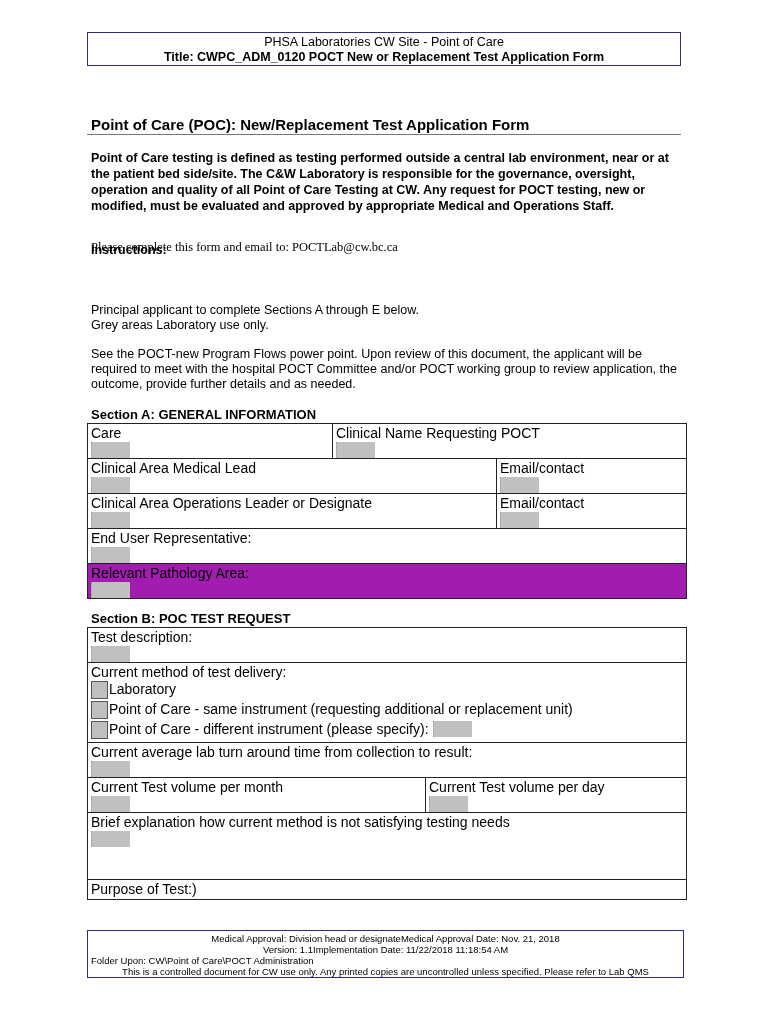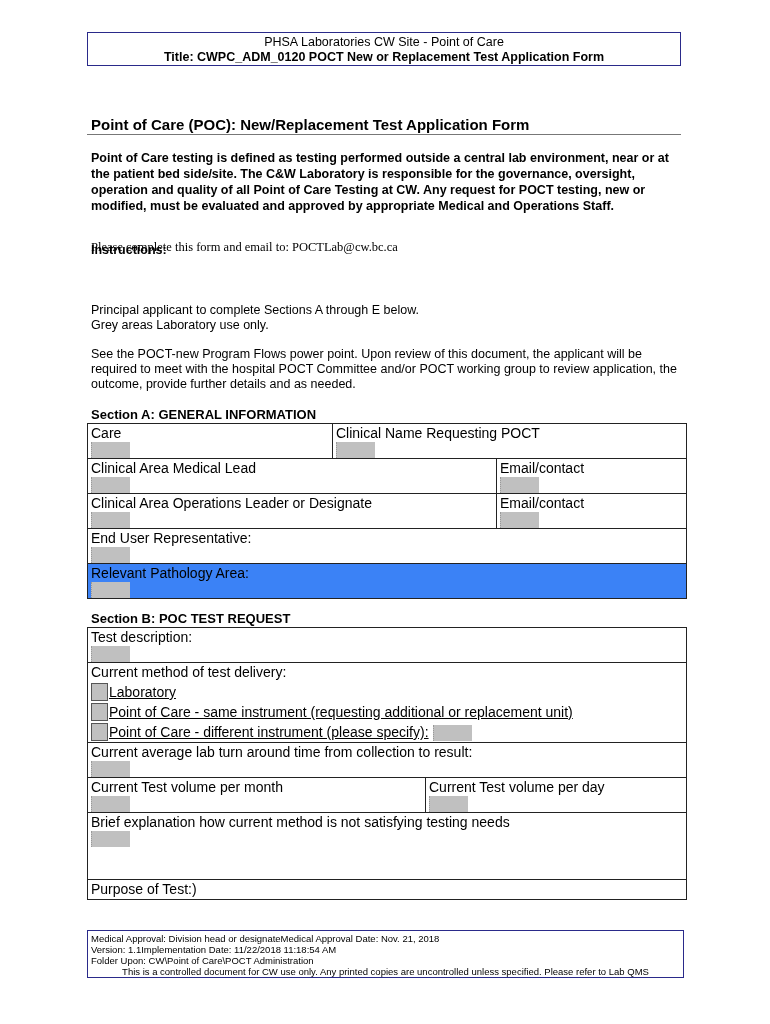--- a/index.html
+++ b/index.html
@@ -12,27 +12,27 @@
   .intro { left: 91px; top: 150px; width: 590px; font-size: 12.5px; font-weight: bold; line-height: 16px; }
   .txt { font-size: 12.5px; line-height: 15px; }
   .instr-h { left: 91px; top: 243px; font-weight: bold; }
   .instr { left: 91px; top: 240px; font-family: Liberation Serif, serif; }
   .principal { left: 91px; top: 303px; }
   .grey-note { left: 91px; top: 318px; }
   .see { left: 91px; top: 347px; width: 595px; }
   .sec-title { font-size: 13px; font-weight: bold; }
   table.form { position: absolute; left: 87px; width: 599px; border-collapse: collapse; table-layout: fixed; }
   table.form td { border: 1.5px solid #222; vertical-align: top; padding: 1px 3px 0 3px; font-size: 14px; line-height: 17px; }
-  td.grey { background: #3b82f6; }
+  td.grey { background: #a21caf; }
   .field { display: block; width: 38px; height: 16px; background: #c0c0c0; border-left: 1px dotted #999; margin-top: 0px; }
   .field.inline { display: inline-block; vertical-align: middle; margin-left: 4px; }
-  .cb-row { display: flex; align-items: flex-end; height: 20px; text-decoration: underline; }
+  .cb-row { display: flex; align-items: flex-start; height: 20px; }
   .cb { display: inline-block; width: 17px; height: 18px; background: #c0c0c0; border: 1px solid #555; box-sizing: border-box; margin-right: 1px; }
   .footer-box { left: 87px; top: 930px; width: 597px; height: 48px; border: 1px solid #2a2a8a; font-size: 9.5px; line-height: 11px; box-sizing: border-box; padding: 2px 3px; }
-  .footer-box .row { display: flex; justify-content: flex-start; }
+  .footer-box .row { display: flex; justify-content: center; }
   .footer-box .center { text-align: center; }
 </style>
 </head>
 <body>
 
 <div class="abs header-box">
   <div>PHSA Laboratories CW Site - Point of Care</div>
   <div class="h2">Title: CWPC_ADM_0120 POCT New or Replacement Test Application Form</div>
 </div>
 

